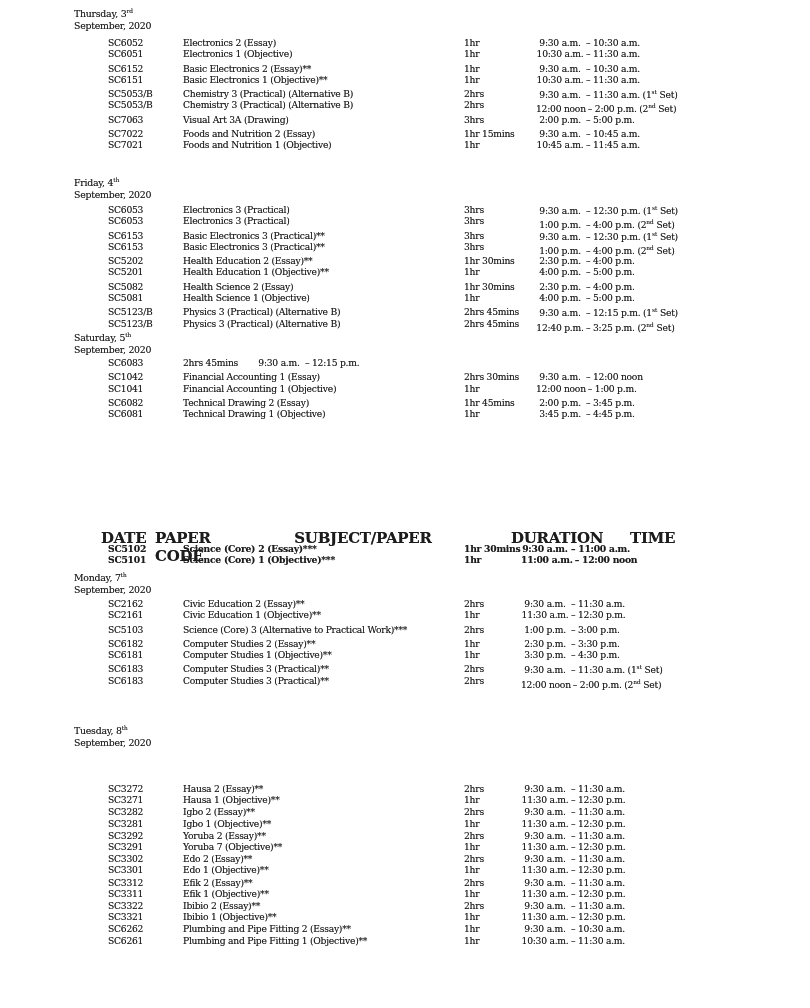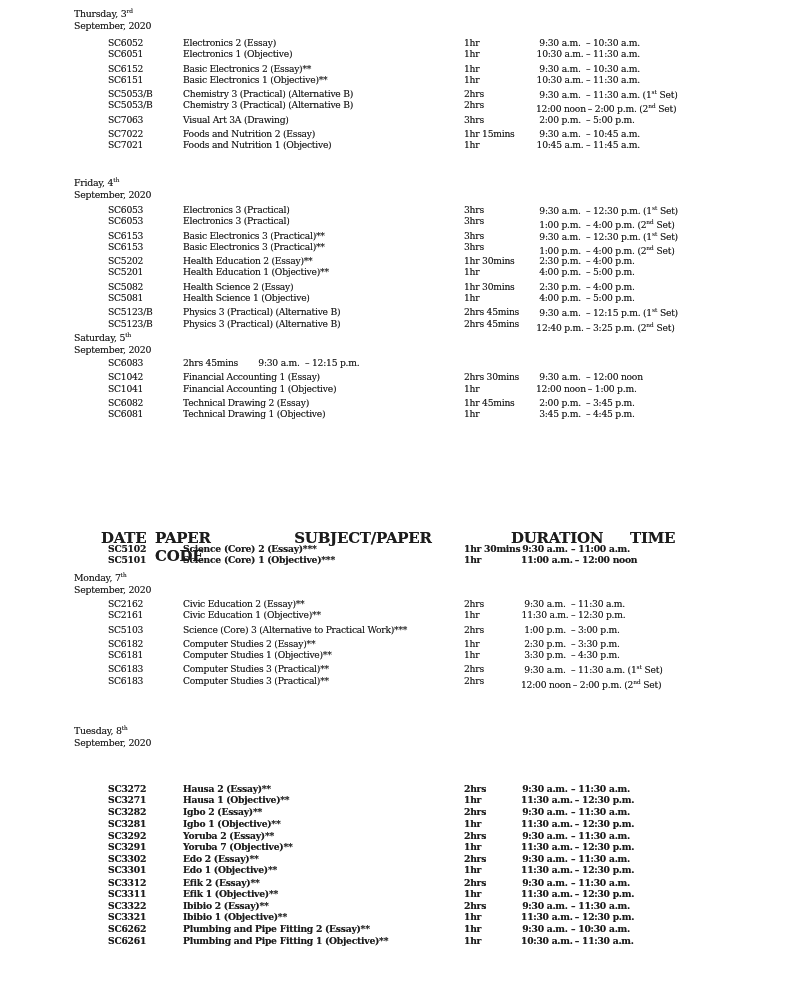--- a/index.html
+++ b/index.html
@@ -15,21 +15,21 @@
   #sec-2 { top:332px; } #sec-2 .rows { padding-top:25px; }
   #sec-3 { top:529px; } #sec-3 .rows { padding-top:14px;font-weight:bold; }
   #sec-4 { top:572px; } #sec-4 .rows { padding-top:26px; }
   #sec-5 { top:725px; } #sec-5 .rows { padding-top:58px; }
 
   .date-label { position:absolute; left:74px; top:0; line-height:11.5px; font-size:9.4px; white-space:nowrap; }
   .rows { margin-left:108px; }
   .group { margin-bottom:3px; }
   #sec-5 .group { margin-bottom:1px; }
   .row { display:flex; line-height:11.3px; align-items:flex-start; }
-  #sec-5 .row { line-height:11.2px;font-weight:bold; }
+  #sec-5 .row { line-height:11.2px; }
   .c-code { width:75px; flex:none; }
   .c-subj { width:281px; flex:none; padding-right:6px; box-sizing:border-box; }
   .c-dur  { flex:none; white-space:nowrap; }
   .s-top .c-dur { width:72px; }
   .s-bot .c-dur { width:57px; }
   .c-time { flex:none; display:flex; white-space:nowrap;text-align:center; }
   .t-start { min-width:48px; flex:none; margin-right:2px; }
   .row.set1 .c-time { position:relative; top:1px; }
   .row.set2 .c-time { position:relative; top:4px; }
   sup { font-size:5.8px; line-height:0; vertical-align:super; letter-spacing:0; }

